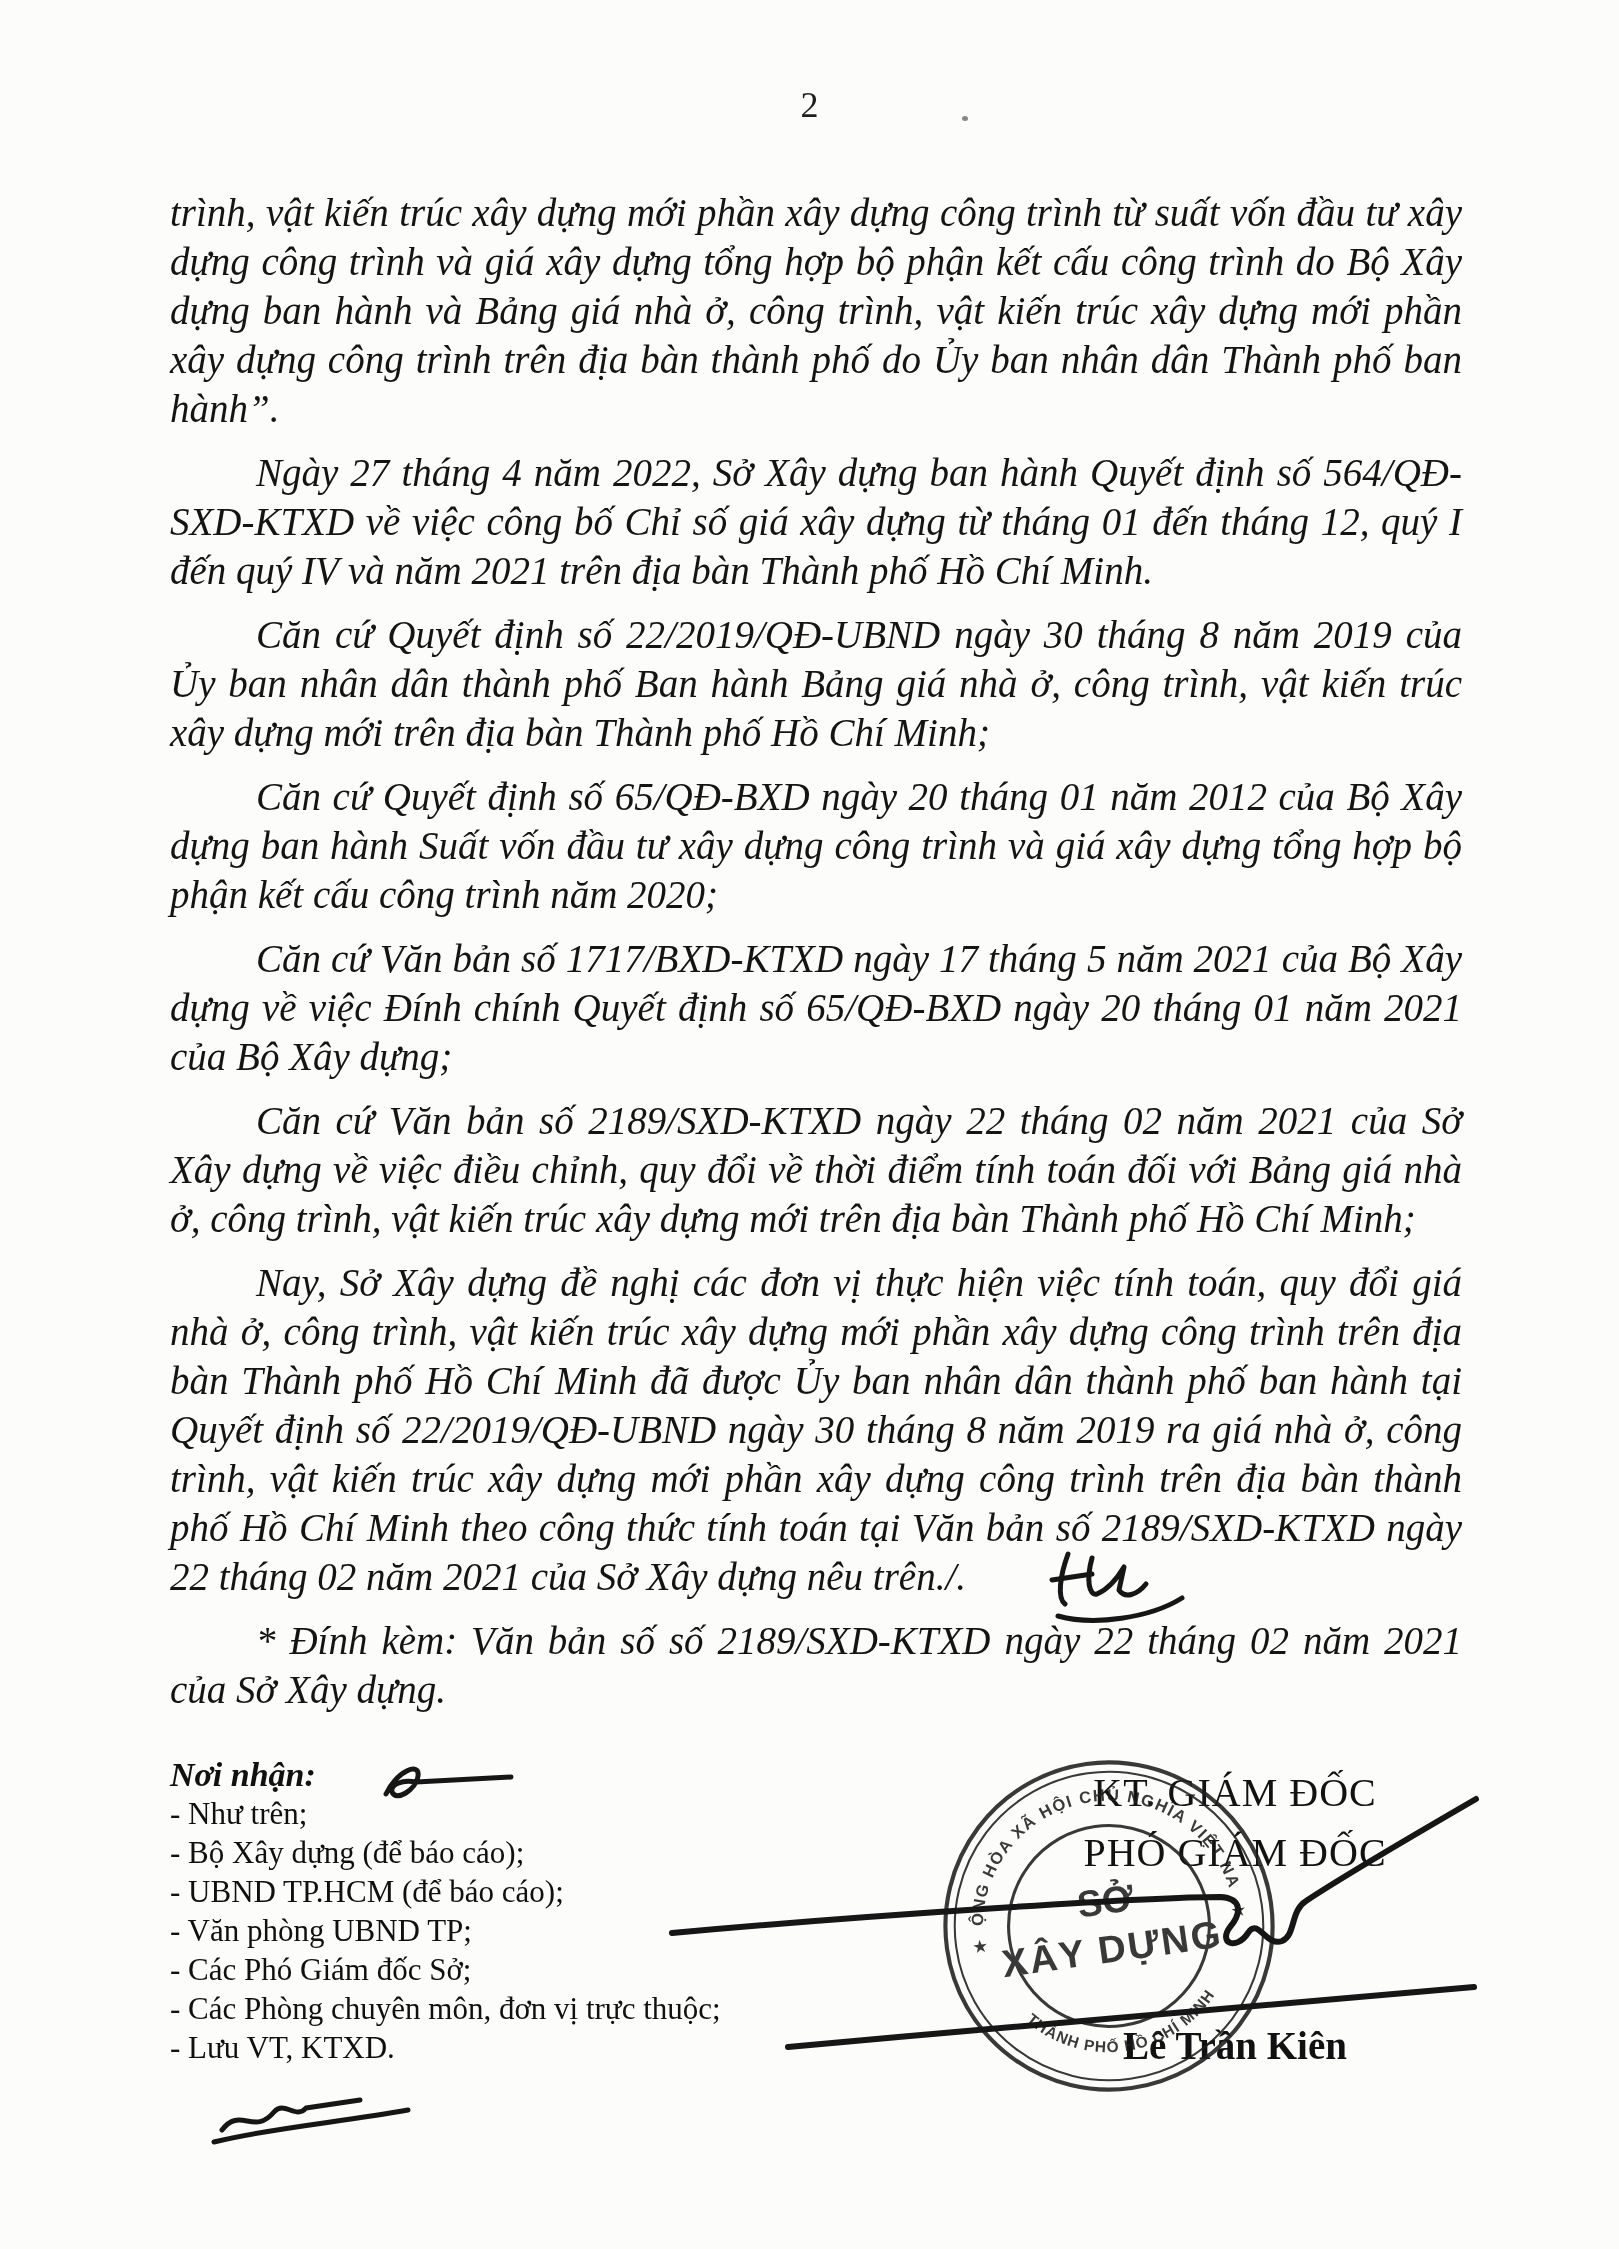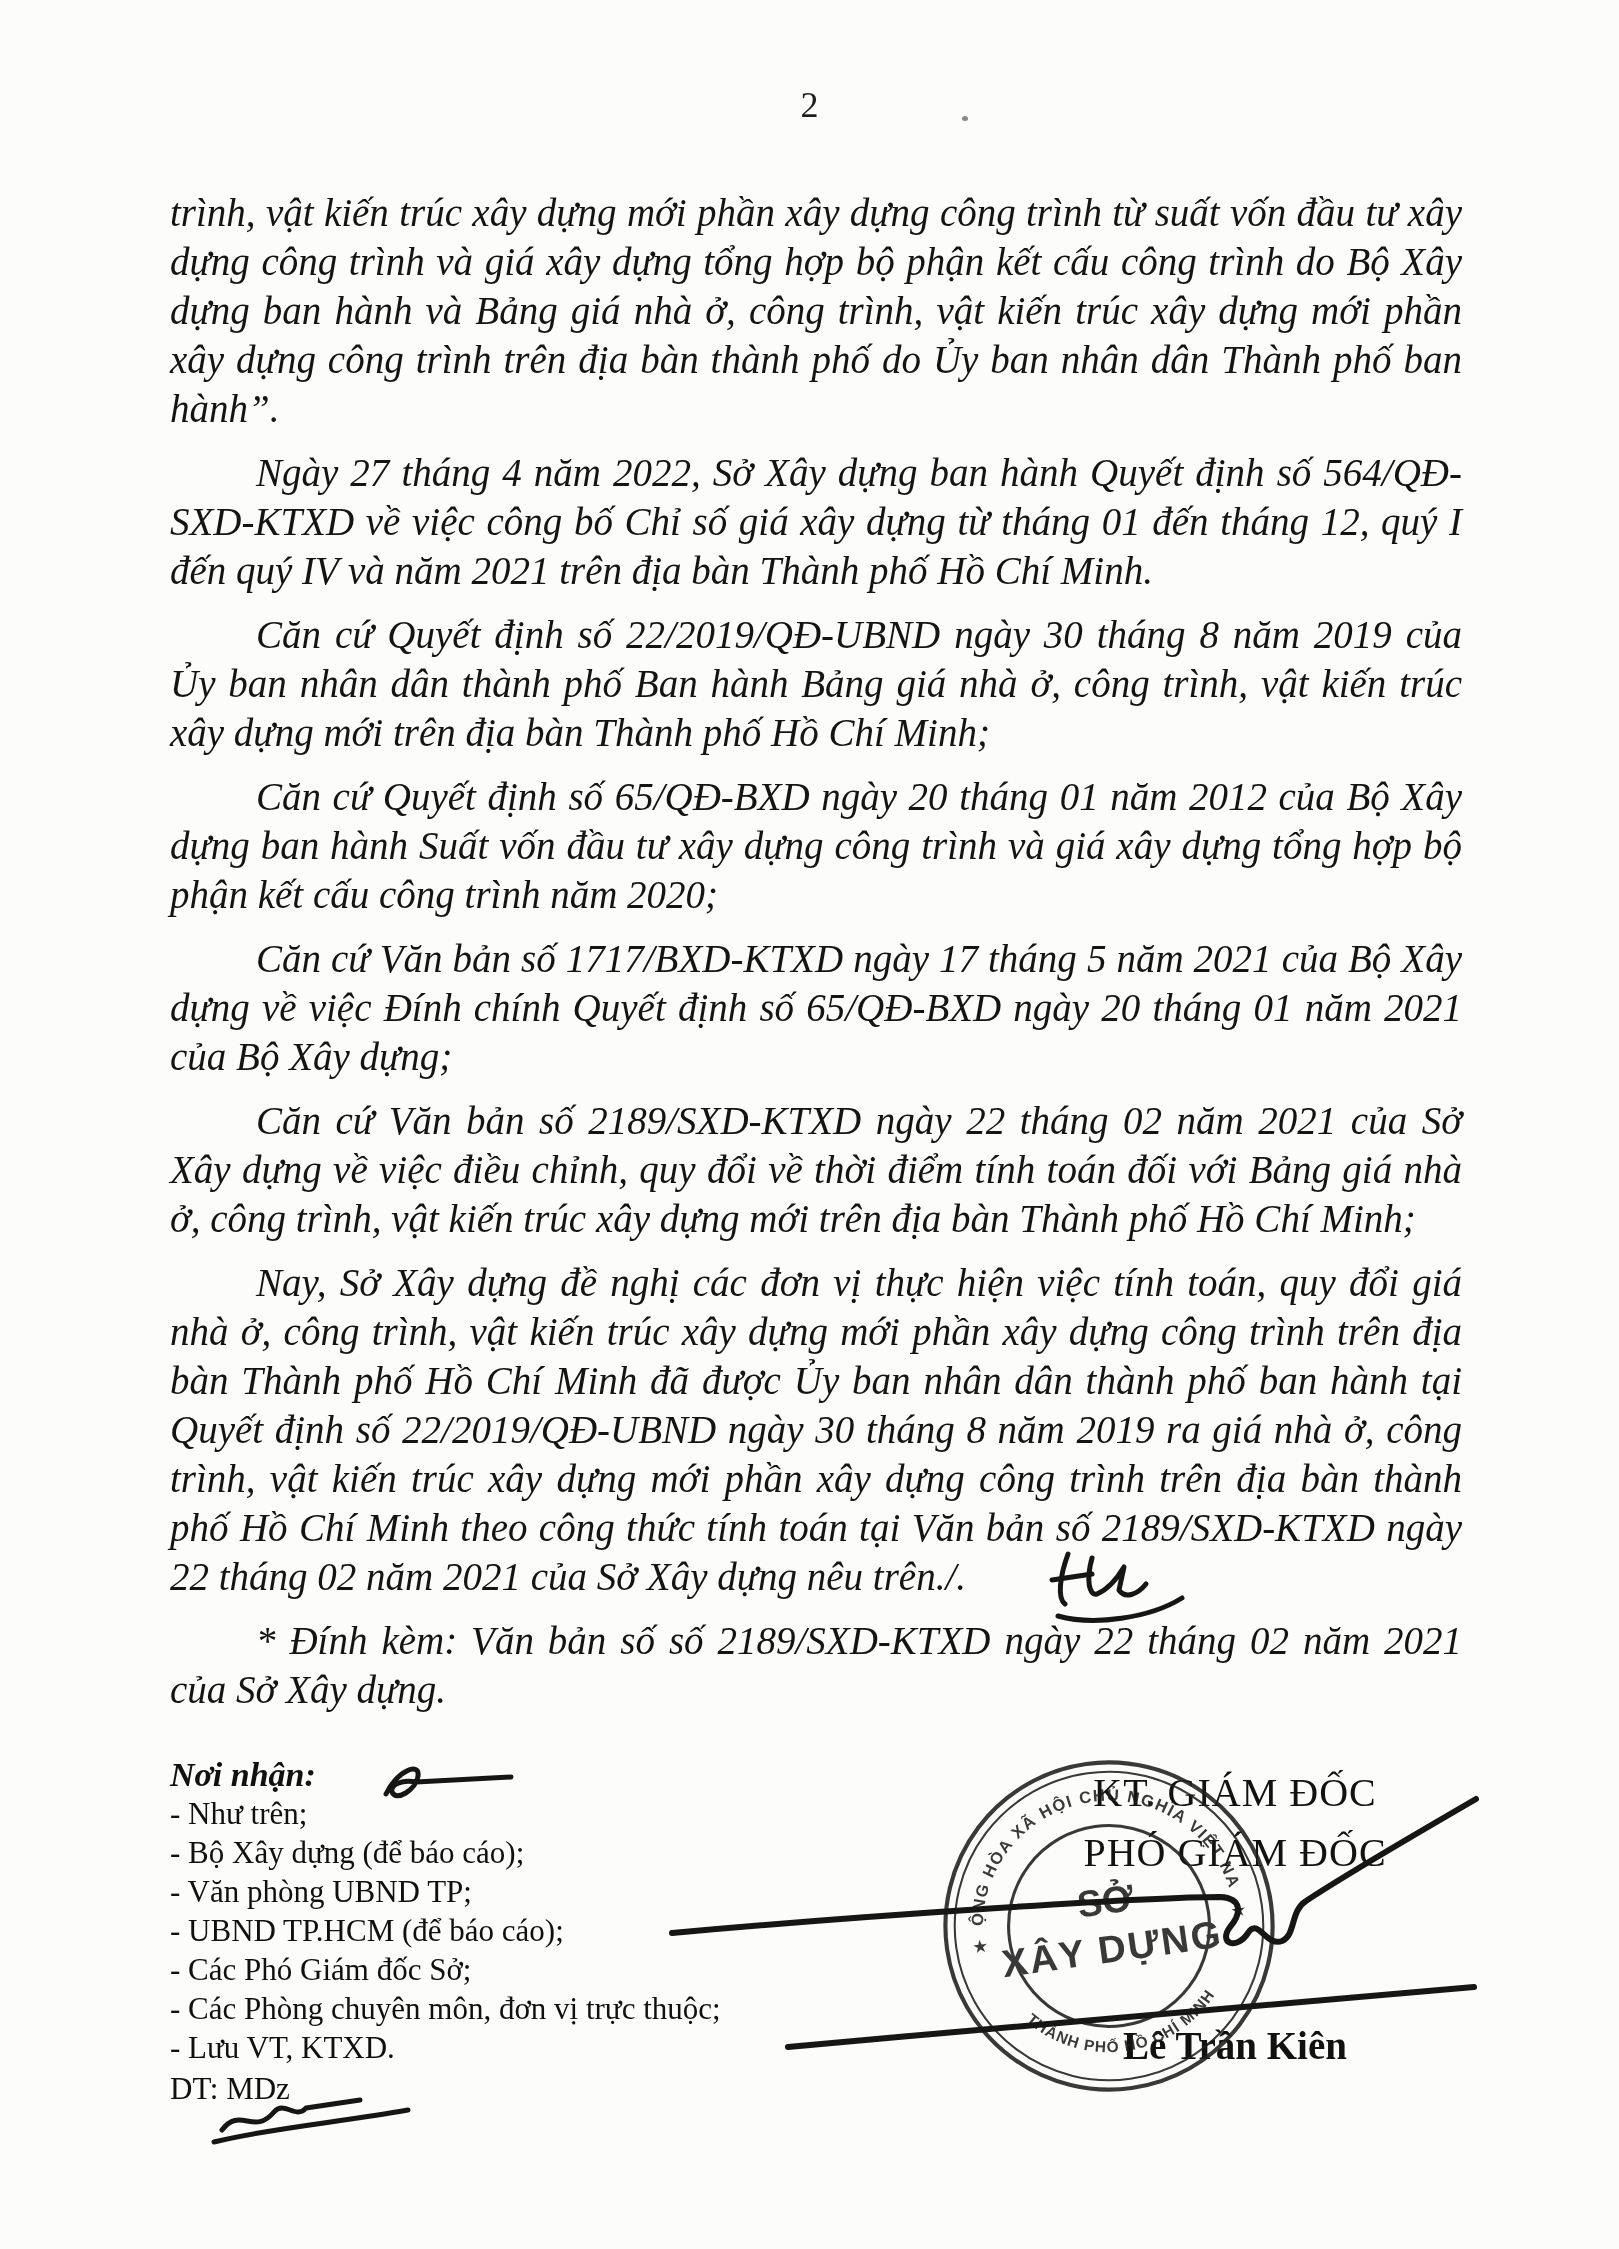--- a/index.html
+++ b/index.html
@@ -102,26 +102,25 @@
     <path d="M30,16 C22,38 19,60 27,66" stroke-width="5"></path>
     <path d="M14,42 L54,36" stroke-width="5"></path>
     <path d="M54,20 C48,42 51,58 59,56 C71,51 80,39 86,29 L81,52 C87,61 99,57 108,46" stroke-width="5"></path>
     <path d="M20,78 C56,88 112,80 144,60" stroke-width="5"></path>
   </svg>
 
   <div class="recipients">
     <div class="recipients-label">Nơi nhận:</div>
     <div class="recipient-item">- Như trên;</div>
     <div class="recipient-item">- Bộ Xây dựng (để báo cáo);</div>
+    <div class="recipient-item">- UBND TP.HCM (để báo cáo);</div>
     <div class="recipient-item">- Văn phòng UBND TP;</div>
-    <div class="recipient-item">- UBND TP.HCM (để báo cáo);</div>
     <div class="recipient-item">- Các Phó Giám đốc Sở;</div>
     <div class="recipient-item">- Các Phòng chuyên môn, đơn vị trực thuộc;</div>
     <div class="recipient-item">- Lưu VT, KTXD.</div>
-    <div class="recipient-note">DT: MDz</div>
   </div>
 
   <svg class="ink-mark" style="left:366px;top:1756px;" width="160" height="60" viewBox="0 0 160 60">
     <path d="M20,38 C32,14 54,6 52,20 C50,34 30,46 26,36 C24,29 36,23 50,26 L145,21" stroke-width="5"></path>
   </svg>
 
   <svg class="ink-mark" style="left:208px;top:2078px;" width="215" height="80" viewBox="0 0 215 80">
     <path d="M14,52 C32,28 46,58 66,34 C76,22 88,42 98,30 L152,22" stroke-width="5"></path>
     <path d="M6,64 C62,50 134,44 200,32" stroke-width="5"></path>
   </svg>

